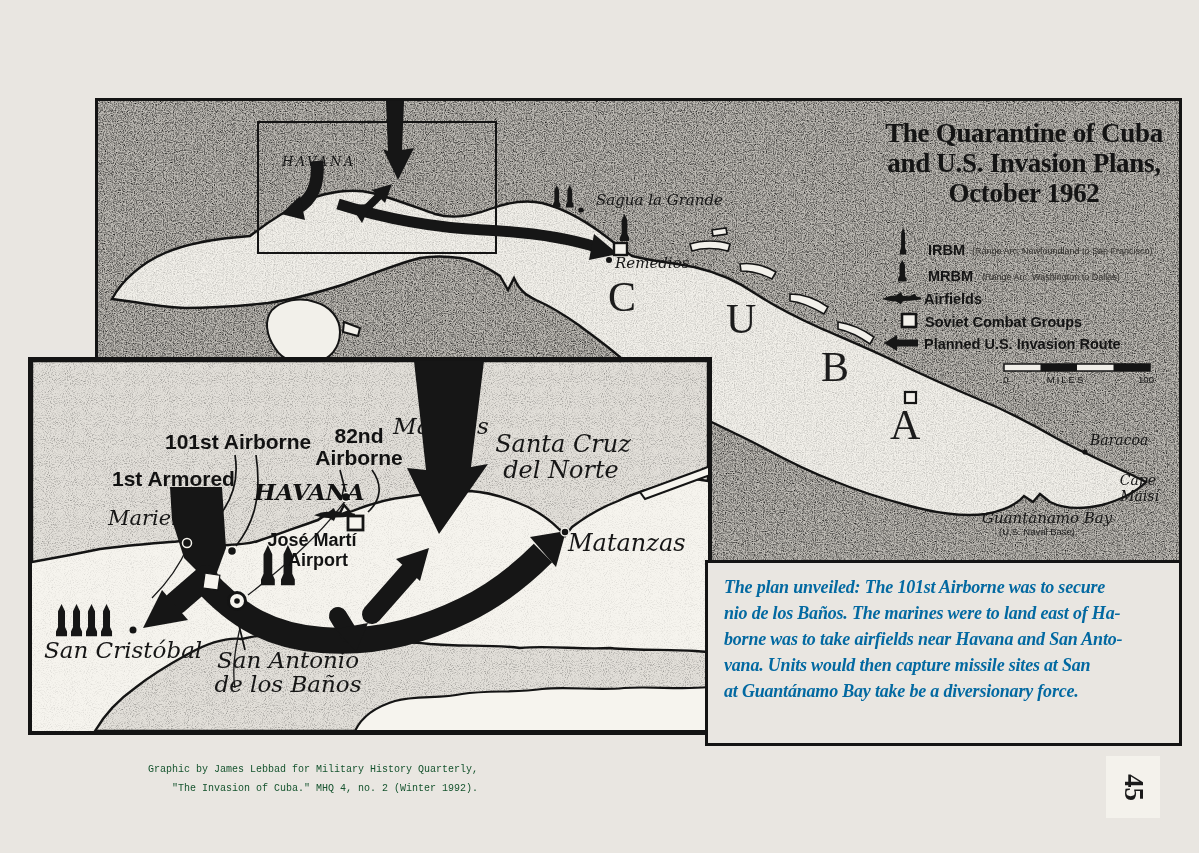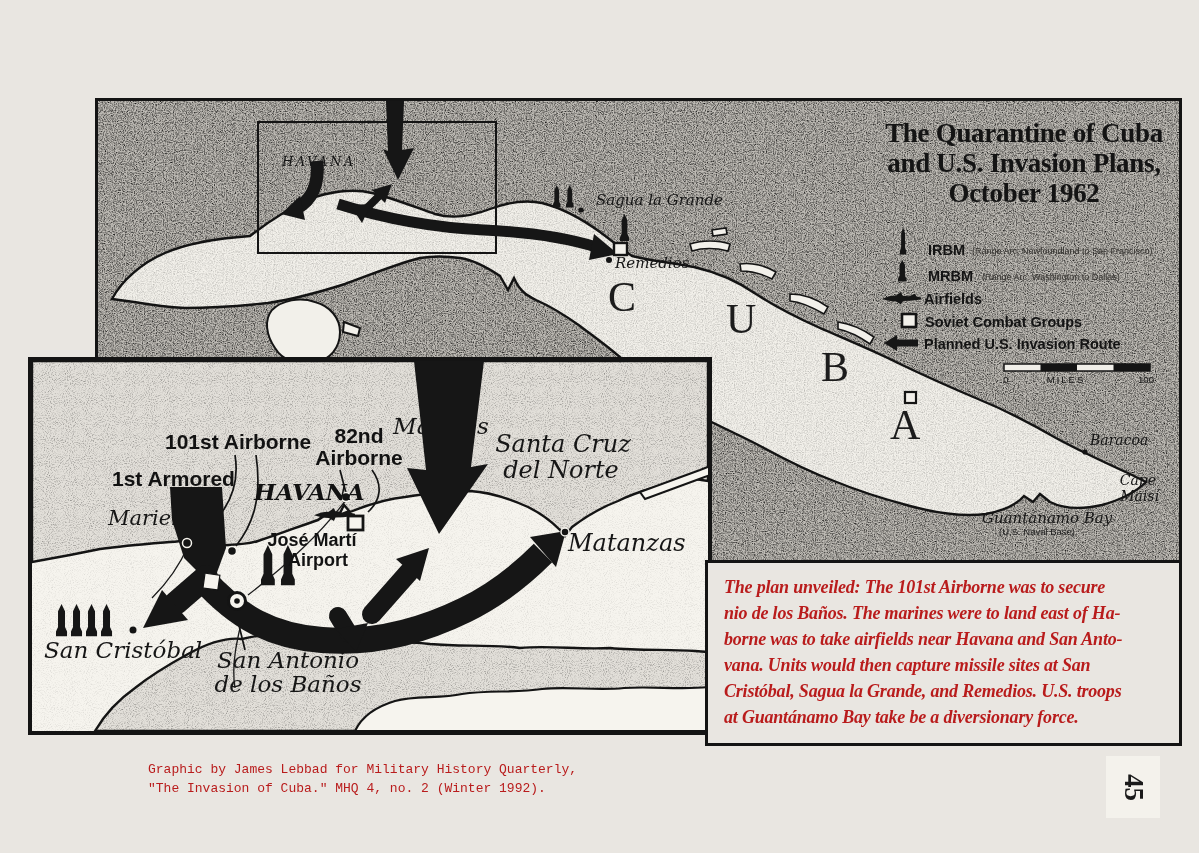--- a/index.html
+++ b/index.html
@@ -4,23 +4,23 @@
 <style>
   html,body{margin:0;padding:0;background:#d8d6d2;}
   .page{position:relative;width:1199px;height:853px;background:#e9e6e1;overflow:hidden;
         font-family:"Liberation Sans",sans-serif;}
   .frame{position:absolute;box-sizing:border-box;border:3px solid #141414;}
   #main-frame{left:95px;top:98px;width:1087px;height:476px;background:#bfbcb6;}
   #inset-frame{left:28px;top:357px;width:684px;height:378px;border-width:4px;background:#f5f3ee;}
   #text-panel{left:705px;top:560px;width:477px;height:186px;background:#e9e6e1;
               padding:11px 14px 0 16px;}
   #text-panel .tp-line{font-family:"Liberation Serif",serif;font-style:italic;font-weight:bold;
-              font-size:18px;line-height:26px;color:#b91c1c;letter-spacing:-0.2px;white-space:nowrap;}
+              font-size:18px;line-height:26px;color:#0369a1;letter-spacing:-0.2px;white-space:nowrap;}
   #credit{position:absolute;left:148px;top:760px;font-family:"Liberation Mono",monospace;
-          font-size:13px;line-height:19px;color:#b91c1c;}
+          font-size:10px;line-height:19px;color:#14532d;text-align:right;}
   #page-number-box{position:absolute;left:1106px;top:756px;width:54px;height:62px;background:#f4f2ec;
           display:flex;align-items:center;justify-content:center;}
   #page-number-box span{font-family:"Liberation Serif",serif;font-weight:bold;font-size:27px;
           transform:rotate(90deg);color:#1a1a1a;}
   svg{display:block;width:100%;height:100%;}
   
   .ttl{font-family:"Liberation Serif",serif;font-weight:bold;font-size:27px;letter-spacing:-0.3px;fill:#141414;}
   .plc{font-family:"DejaVu Serif",serif;font-style:italic;fill:#161616;}
   .cub{font-family:"Liberation Serif",serif;font-size:42px;fill:#1c1c1c;}
   .leg{font-family:"Liberation Sans",sans-serif;font-weight:bold;font-size:14.5px;fill:#141414;}
@@ -282,21 +282,20 @@
         <text class="plc" x="288" y="692" font-size="23" text-anchor="middle">de los Baños</text>
       </g>
     </svg>
   </div>
 
   <div id="text-panel" class="frame">
     <div class="tp-line">The plan unveiled: The 101st Airborne was to secure</div>
     <div class="tp-line">nio de los Baños. The marines were to land east of Ha-</div>
     <div class="tp-line">borne was to take airfields near Havana and San Anto-</div>
     <div class="tp-line">vana. Units would then capture missile sites at San</div>
-    <div class="tp-line">Cristóbal, Sagua la Grande, and Remedios. U.S. troops</div>
     <div class="tp-line">at Guantánamo Bay take be a diversionary force.</div>
   </div>
 
   <div id="credit">
     <div>Graphic by James Lebbad for Military History Quarterly,</div>
     <div>"The Invasion of Cuba."  MHQ 4, no. 2 (Winter 1992).</div>
   </div>
 
   <div id="page-number-box">
     <span>45</span>

